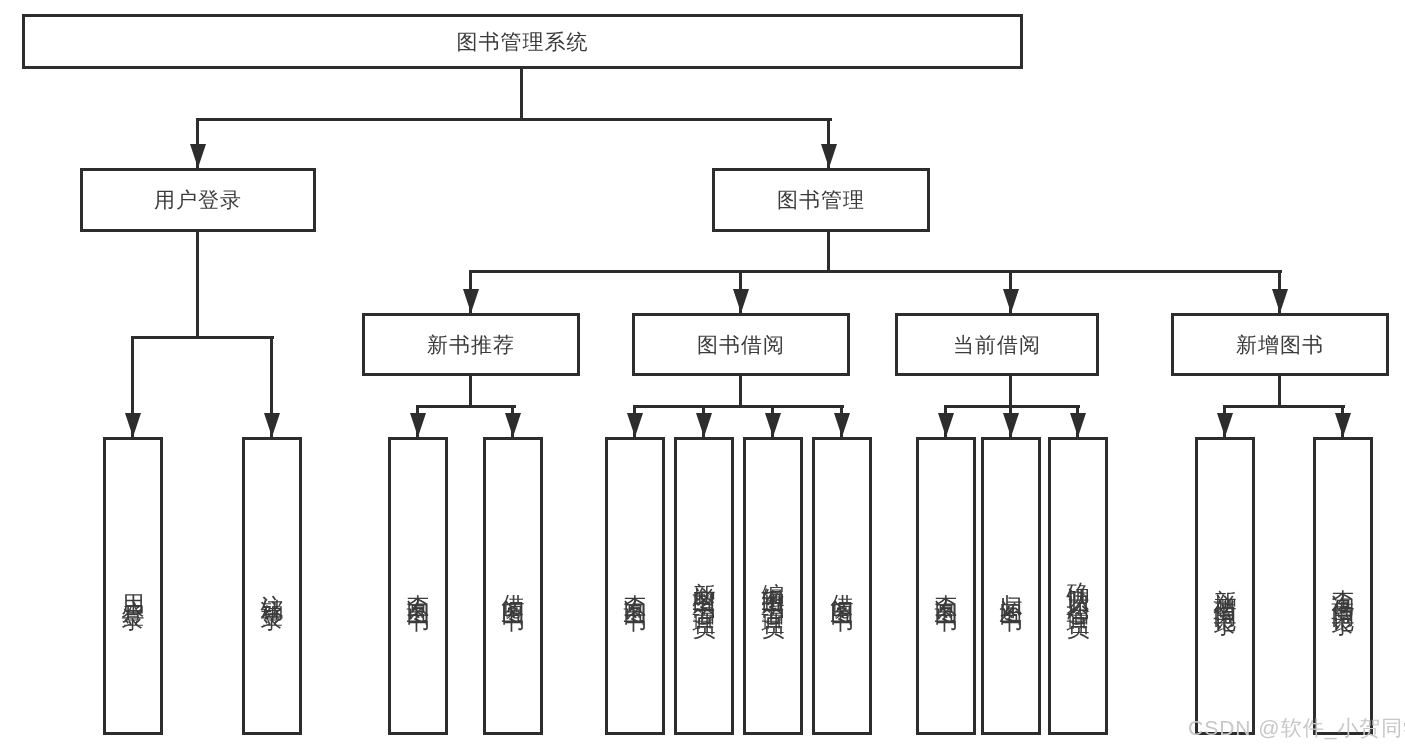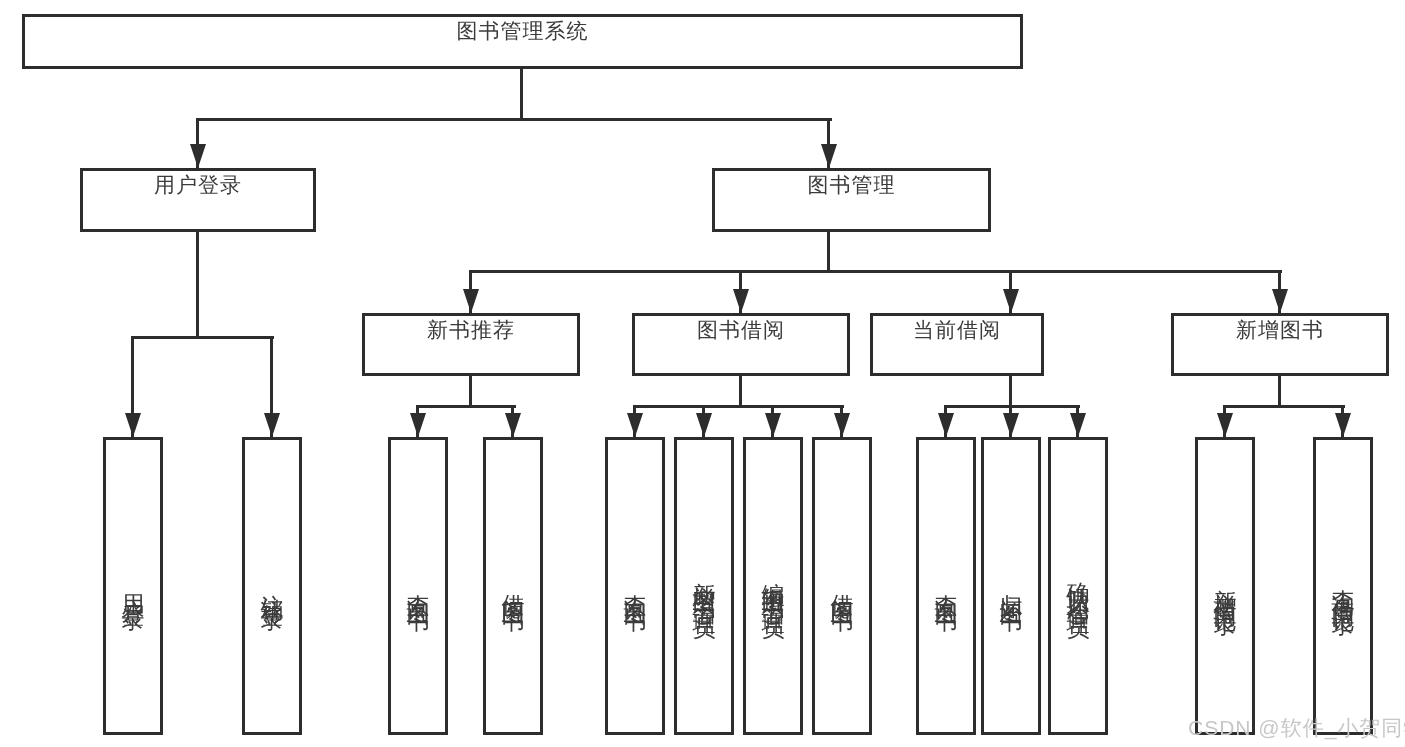--- a/index.html
+++ b/index.html
@@ -10,21 +10,21 @@
     background: #ffffff;
     font-family: "Liberation Sans", sans-serif;
     overflow: hidden;
   }
   .box {
     position: absolute;
     box-sizing: border-box;
     border: 3px solid #2d2d2d;
     background: #ffffff;
     display: flex;
-    align-items: flex-start;
+    align-items: center;
     justify-content: center;
     color: #3b3b3b;
     font-size: 21px;
     letter-spacing: 1px;
     z-index: 3;
   }
   .vbox {
     position: absolute;
     box-sizing: border-box;
     border: 3px solid #2d2d2d;
@@ -76,31 +76,31 @@
 
 <div class="canvas">
 
   <div class="box" style="left:22px; top:14px; width:1001px; height:55px;">
     <span class="lbl">图书管理系统</span>
   </div>
 
   <div class="box" style="left:80px; top:168px; width:236px; height:64px;">
     <span class="lbl">用户登录</span>
   </div>
-  <div class="box" style="left:712px; top:168px; width:279px; height:64px;">
+  <div class="box" style="left:712px; top:168px; width:218px; height:64px;">
     <span class="lbl">图书管理</span>
   </div>
 
   <div class="box" style="left:632px; top:313px; width:218px; height:63px;">
     <span class="lbl">图书借阅</span>
   </div>
   <div class="box" style="left:362px; top:313px; width:218px; height:63px;">
     <span class="lbl">新书推荐</span>
   </div>
-  <div class="box" style="left:870px; top:313px; width:174px; height:63px;">
+  <div class="box" style="left:895px; top:313px; width:204px; height:63px;">
     <span class="lbl">当前借阅</span>
   </div>
   <div class="box" style="left:1171px; top:313px; width:218px; height:63px;">
     <span class="lbl">新增图书</span>
   </div>
 
   <div class="vbox" style="left:103px;">
     <span class="lbl">用户登录</span>
   </div>
   <div class="vbox" style="left:242px;">

